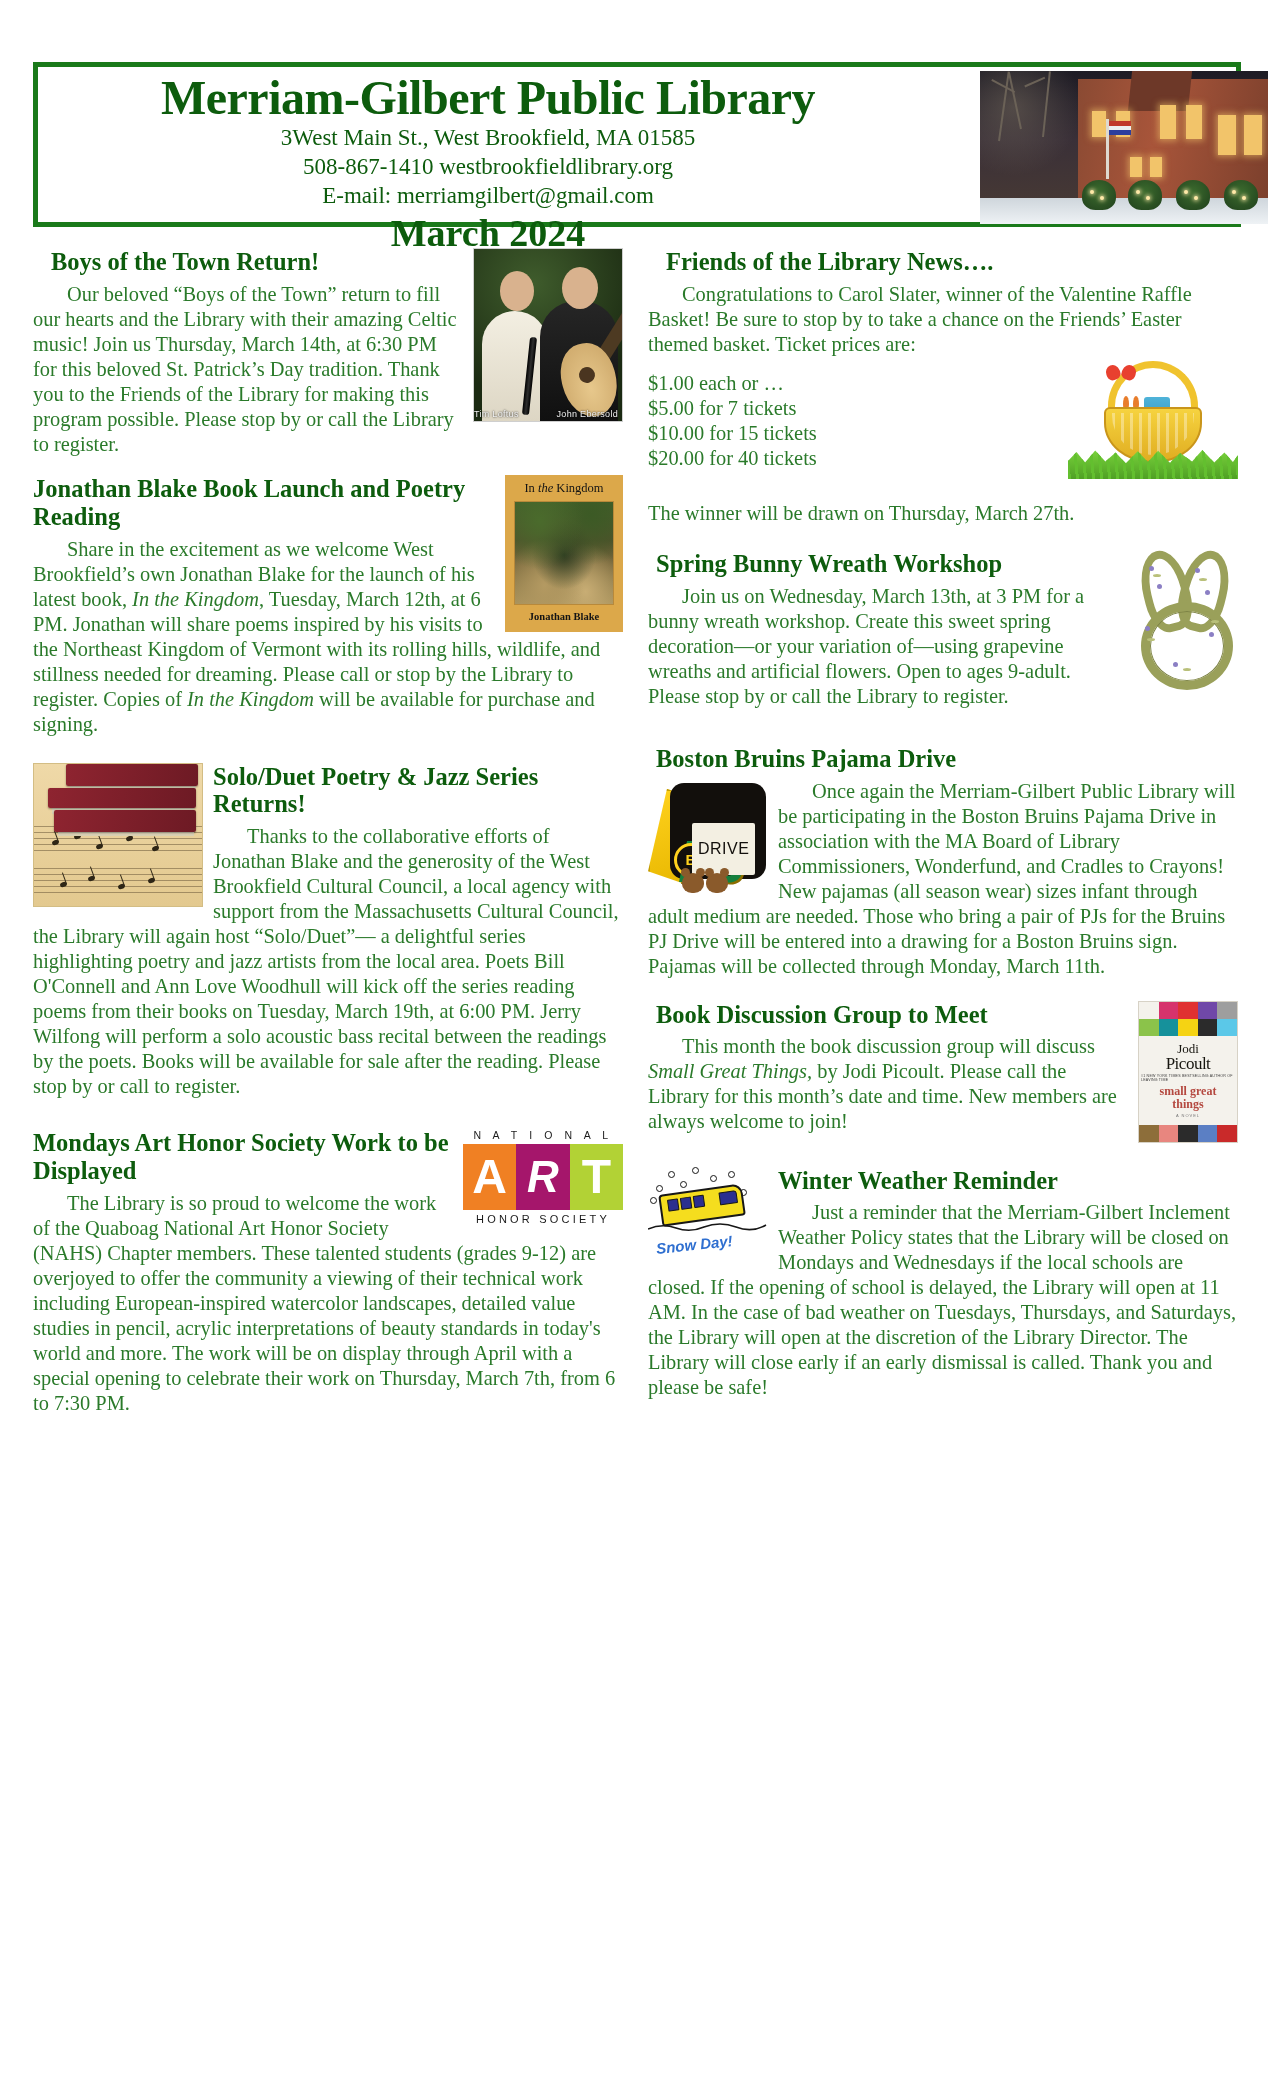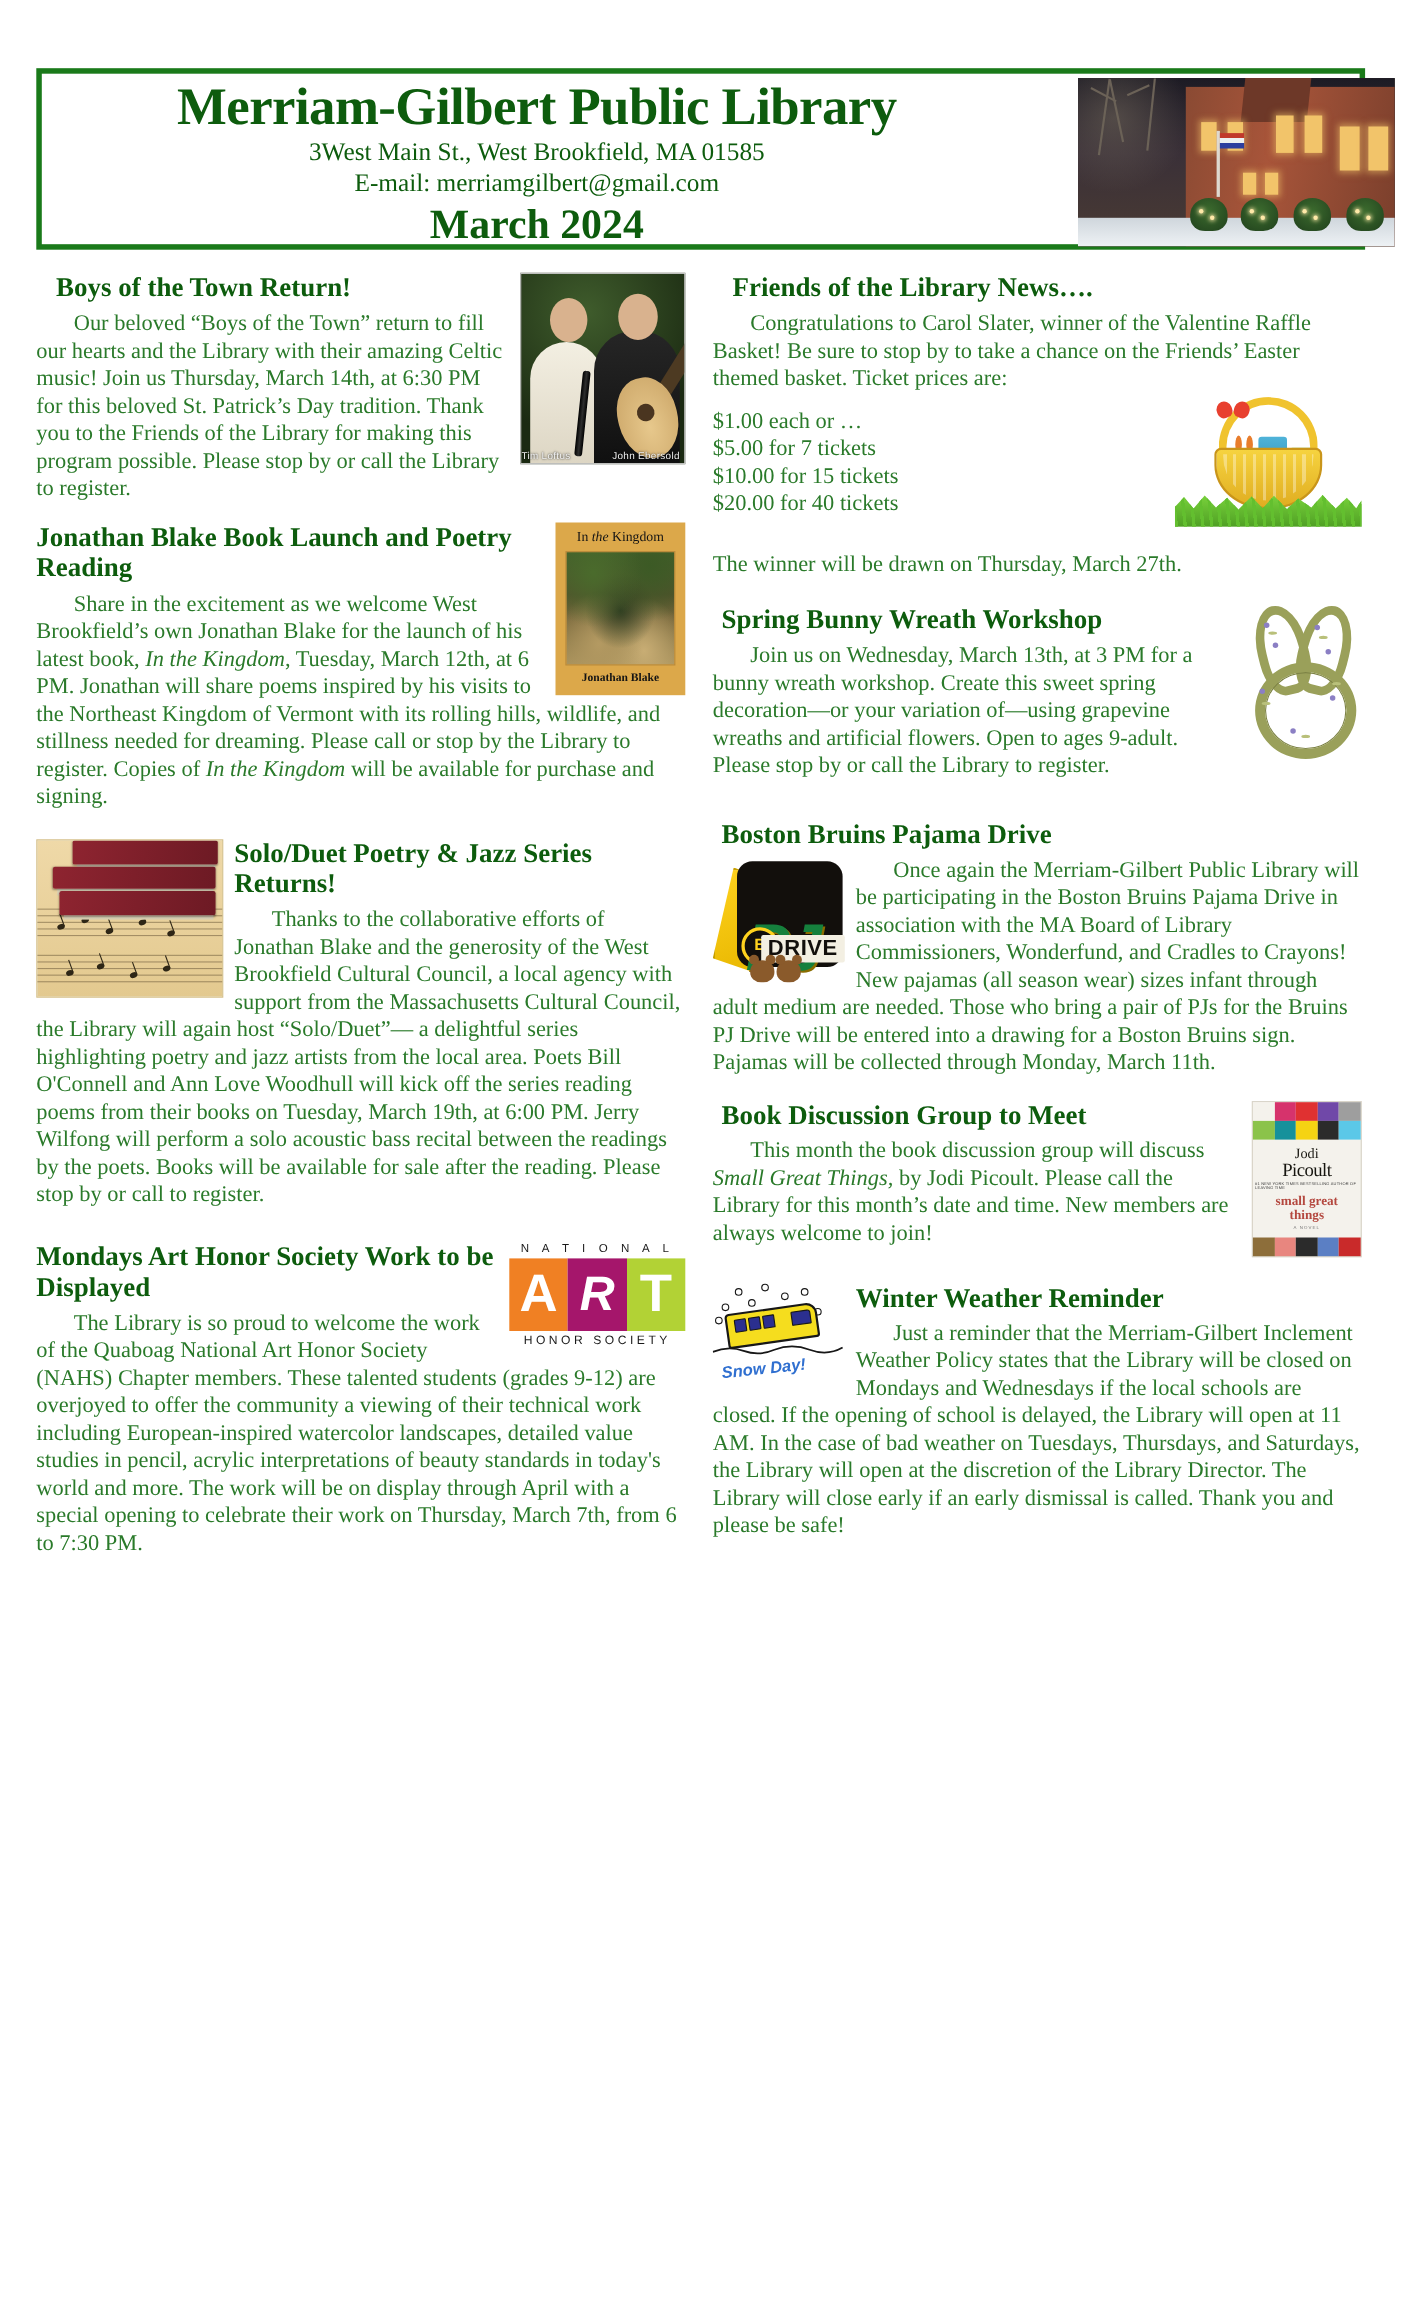--- a/index.html
+++ b/index.html
@@ -324,22 +324,22 @@
     font-family:"Liberation Sans", sans-serif;
     font-weight:bold; font-size:60px; color:#15803d;
     font-style: italic; letter-spacing:-4px;
     text-shadow: 2px 2px 0 #8a6d00;
     margin-top: 40px;
   }
   .pj-drive {
     position:absolute; left:44px; bottom:16px;
     background:#f3efe2; color:#120f0c;
     font-family:"Liberation Sans", sans-serif;
-    font-weight:bold; font-size:20px;
-    padding:1px 6px; letter-spacing:.5px;
+    font-weight:normal; font-size:16px;
+    padding:17px 6px; letter-spacing:.5px;
     border-radius:2px;
   }
   .pj-bruin {
     position:absolute; left:26px; bottom:14px; width:34px; height:34px;
     border-radius:50%; background:#120f0c;
     border:3px solid #ffd21e; box-sizing:border-box;
     color:#ffd21e; font-family:"Liberation Sans",sans-serif;
     font-weight:bold; font-size:15px; text-align:center; line-height:28px;
   }
   .pj-bear {
@@ -463,20 +463,21 @@
   }
 </style>
 </head>
 <body>
 
 <div class="masthead">
   <div class="masthead-inner">
     <div class="mast-text">
       <div class="lib-name">Merriam-Gilbert Public Library</div>
       <div class="addr-line">3West Main St., West Brookfield, MA  01585</div>
+      <div class="addr-line">508-867-1410   westbrookfieldlibrary.org</div>
       <div class="addr-line">E-mail:  merriamgilbert@gmail.com</div>
       <div class="mast-month">March 2024</div>
     </div>
 
     <div class="mast-photo">
       <div class="ph-sky"></div>
       <div class="ph-trees"></div>
       <div class="ph-branch" style="left:18px;top:0;width:2px;height:70px;transform:rotate(8deg);"></div>
       <div class="ph-branch" style="left:40px;top:0;width:2px;height:58px;transform:rotate(-12deg);"></div>
       <div class="ph-branch" style="left:62px;top:0;width:2px;height:66px;transform:rotate(6deg);"></div>

